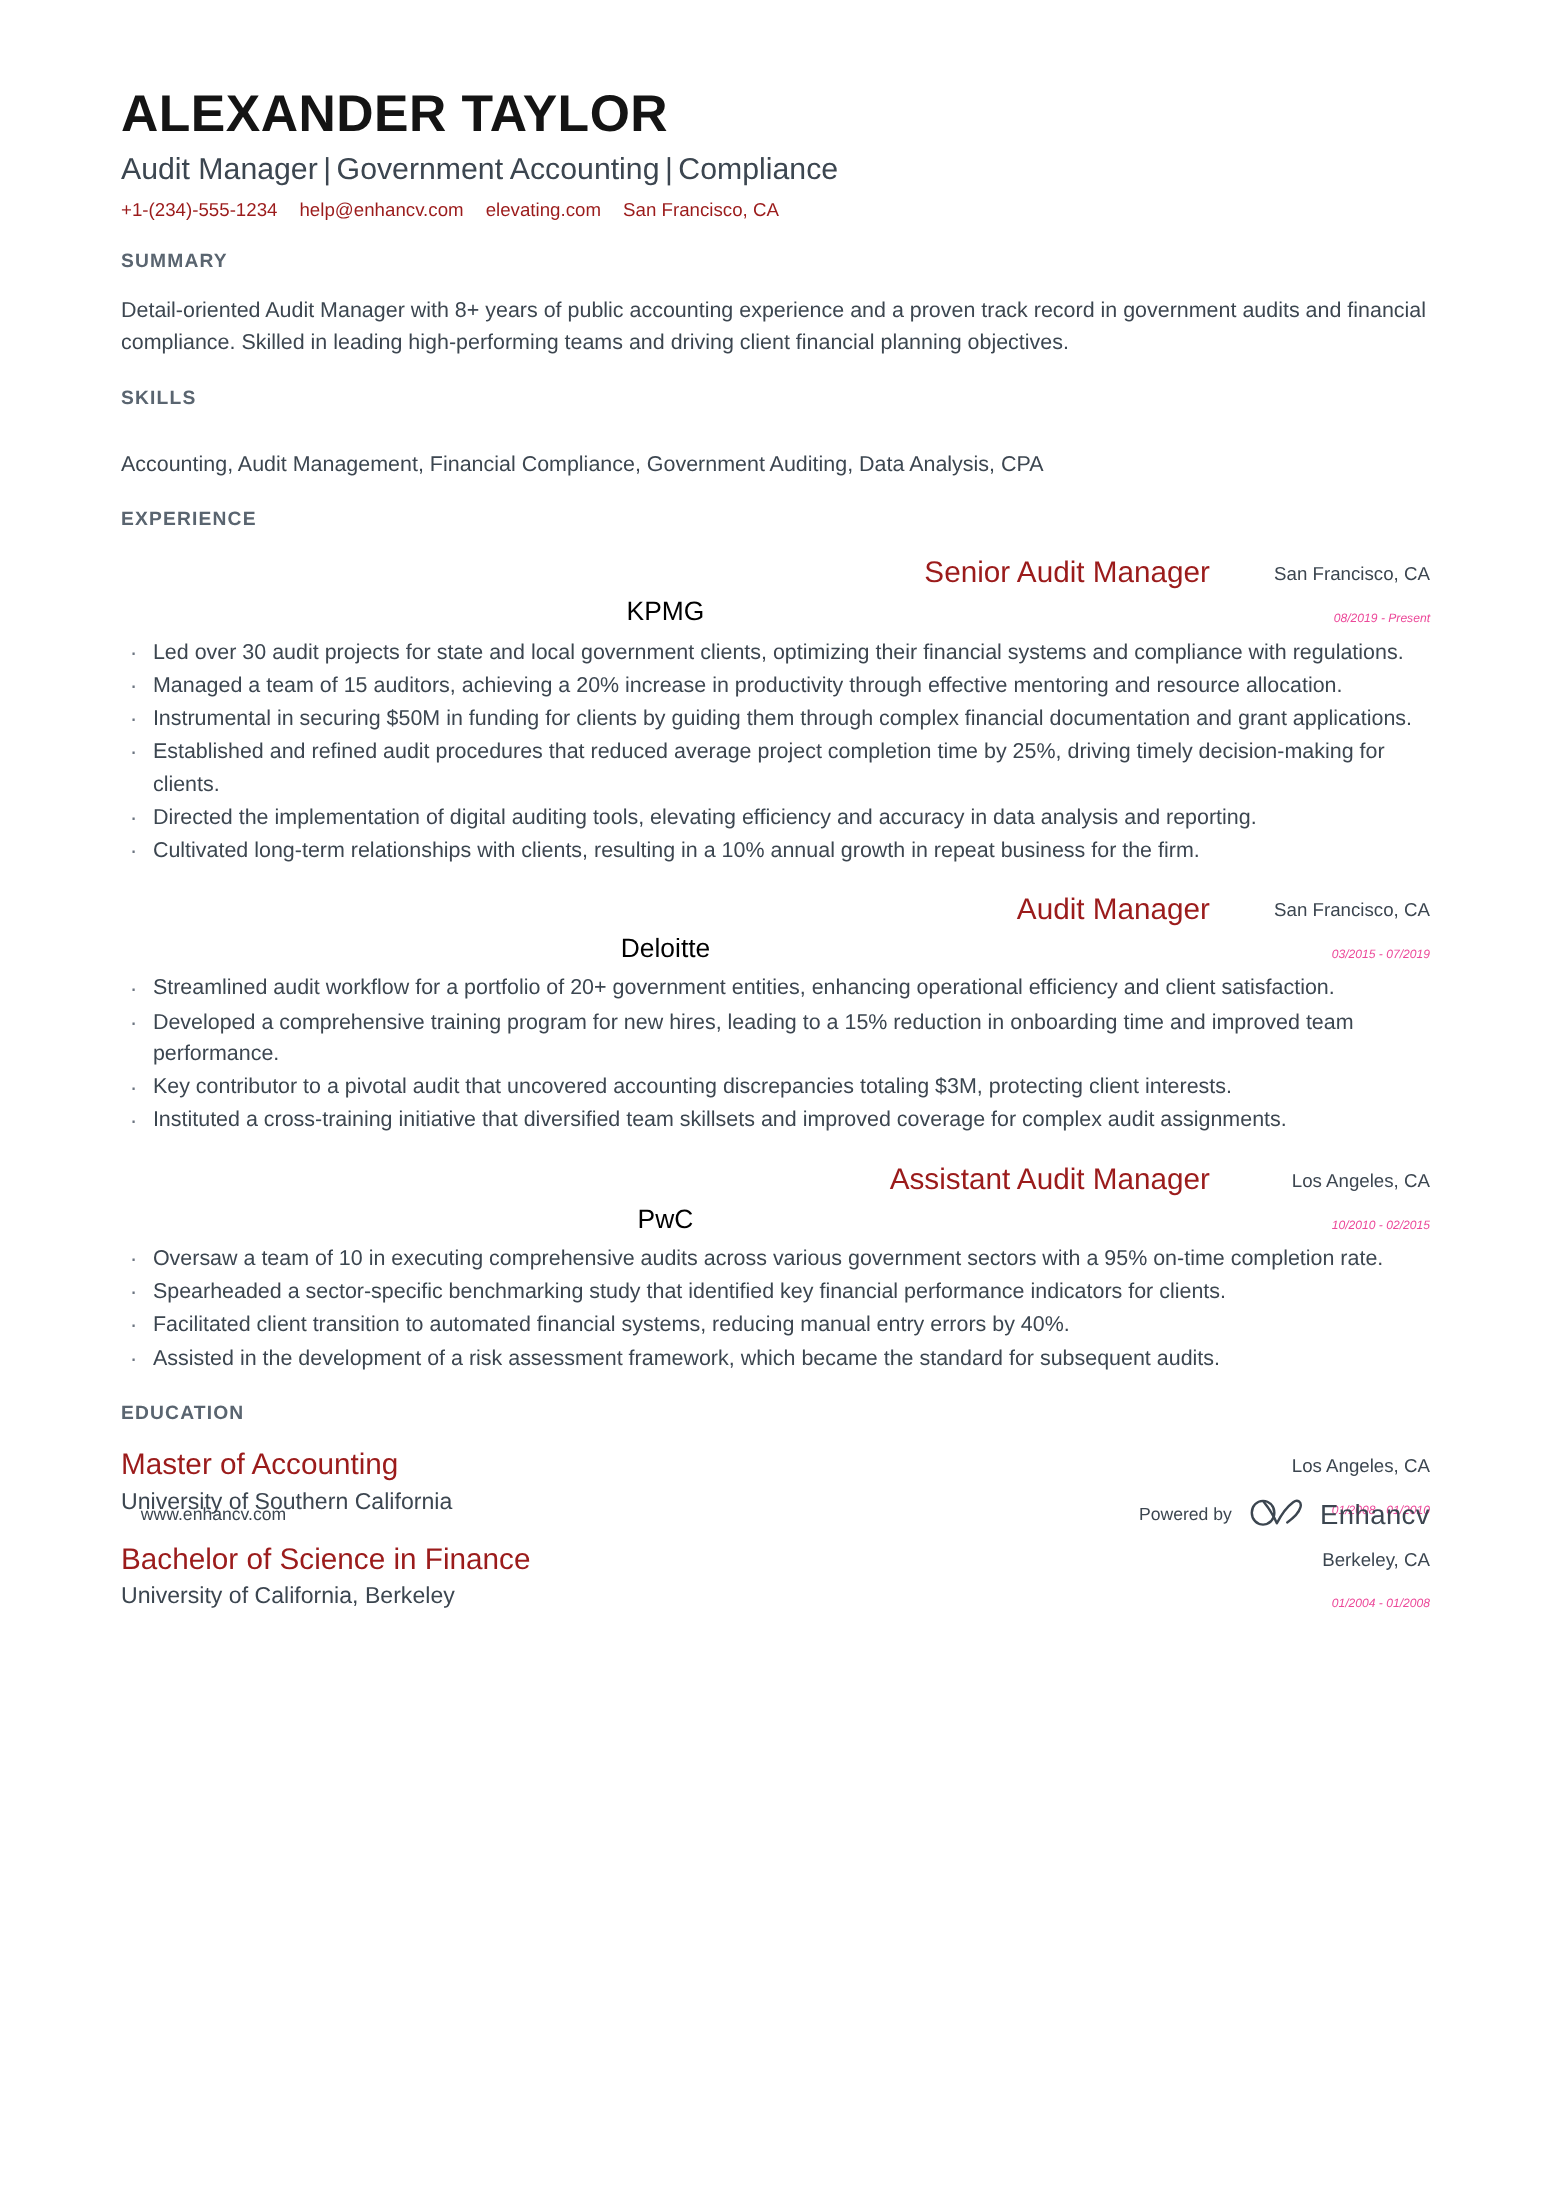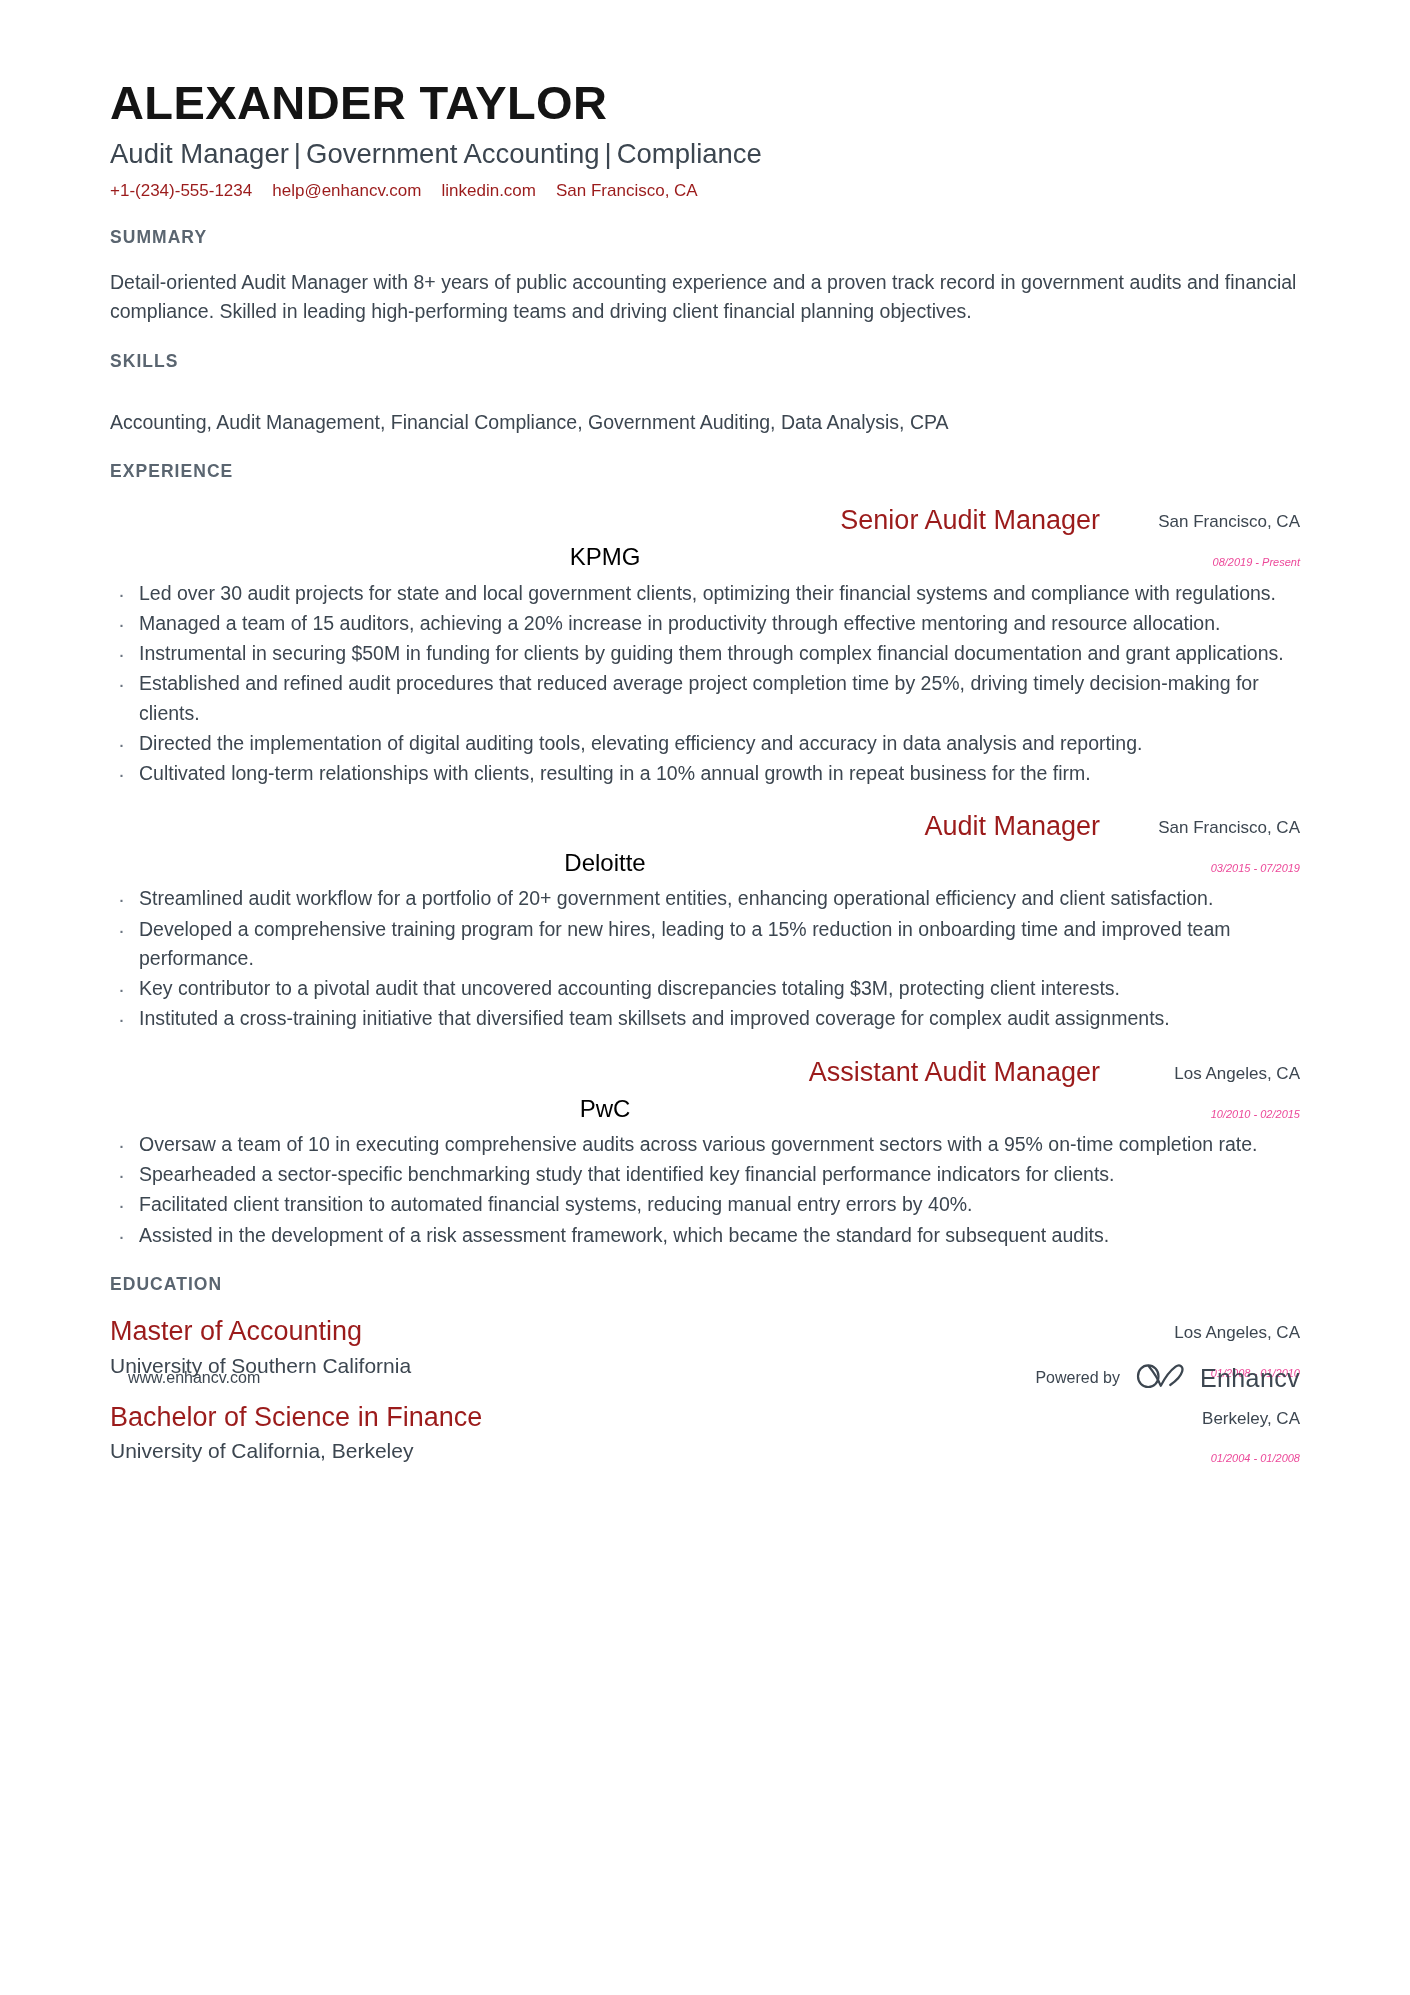--- a/index.html
+++ b/index.html
@@ -210,21 +210,21 @@
   <div class="header">
     <h1 class="full-name">ALEXANDER TAYLOR</h1>
 
     <div class="headline">
       <span>Audit Manager</span><span class="sep">|</span><span>Government Accounting</span><span class="sep">|</span><span>Compliance</span>
     </div>
 
     <div class="contact-row">
       <span class="contact-item">+1-(234)-555-1234</span>
       <span class="contact-item">help@enhancv.com</span>
-      <span class="contact-item">linkedin.com</span>
+      <span class="contact-item">elevating.com</span>
       <span class="contact-item">San Francisco, CA</span>
     </div>
   </div>
 
   <div class="section">
     <div class="section-title">SUMMARY</div>
     <div class="summary-text">Detail-oriented Audit Manager with 8+ years of public accounting experience and a proven track record in government audits and financial compliance. Skilled in leading high-performing teams and driving client financial planning objectives.</div>
   </div>
 
   <div class="section">

